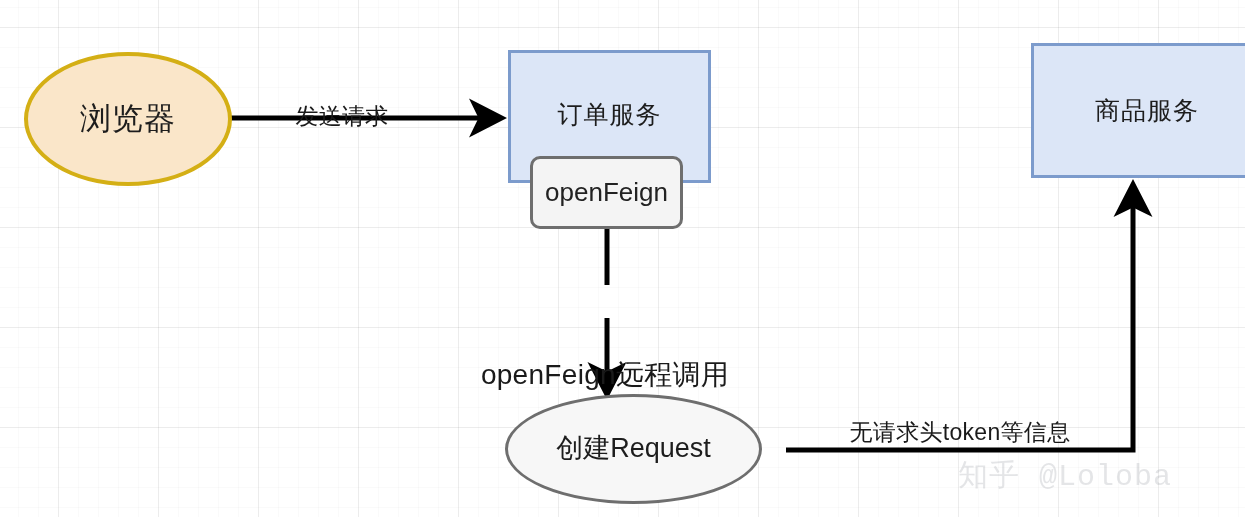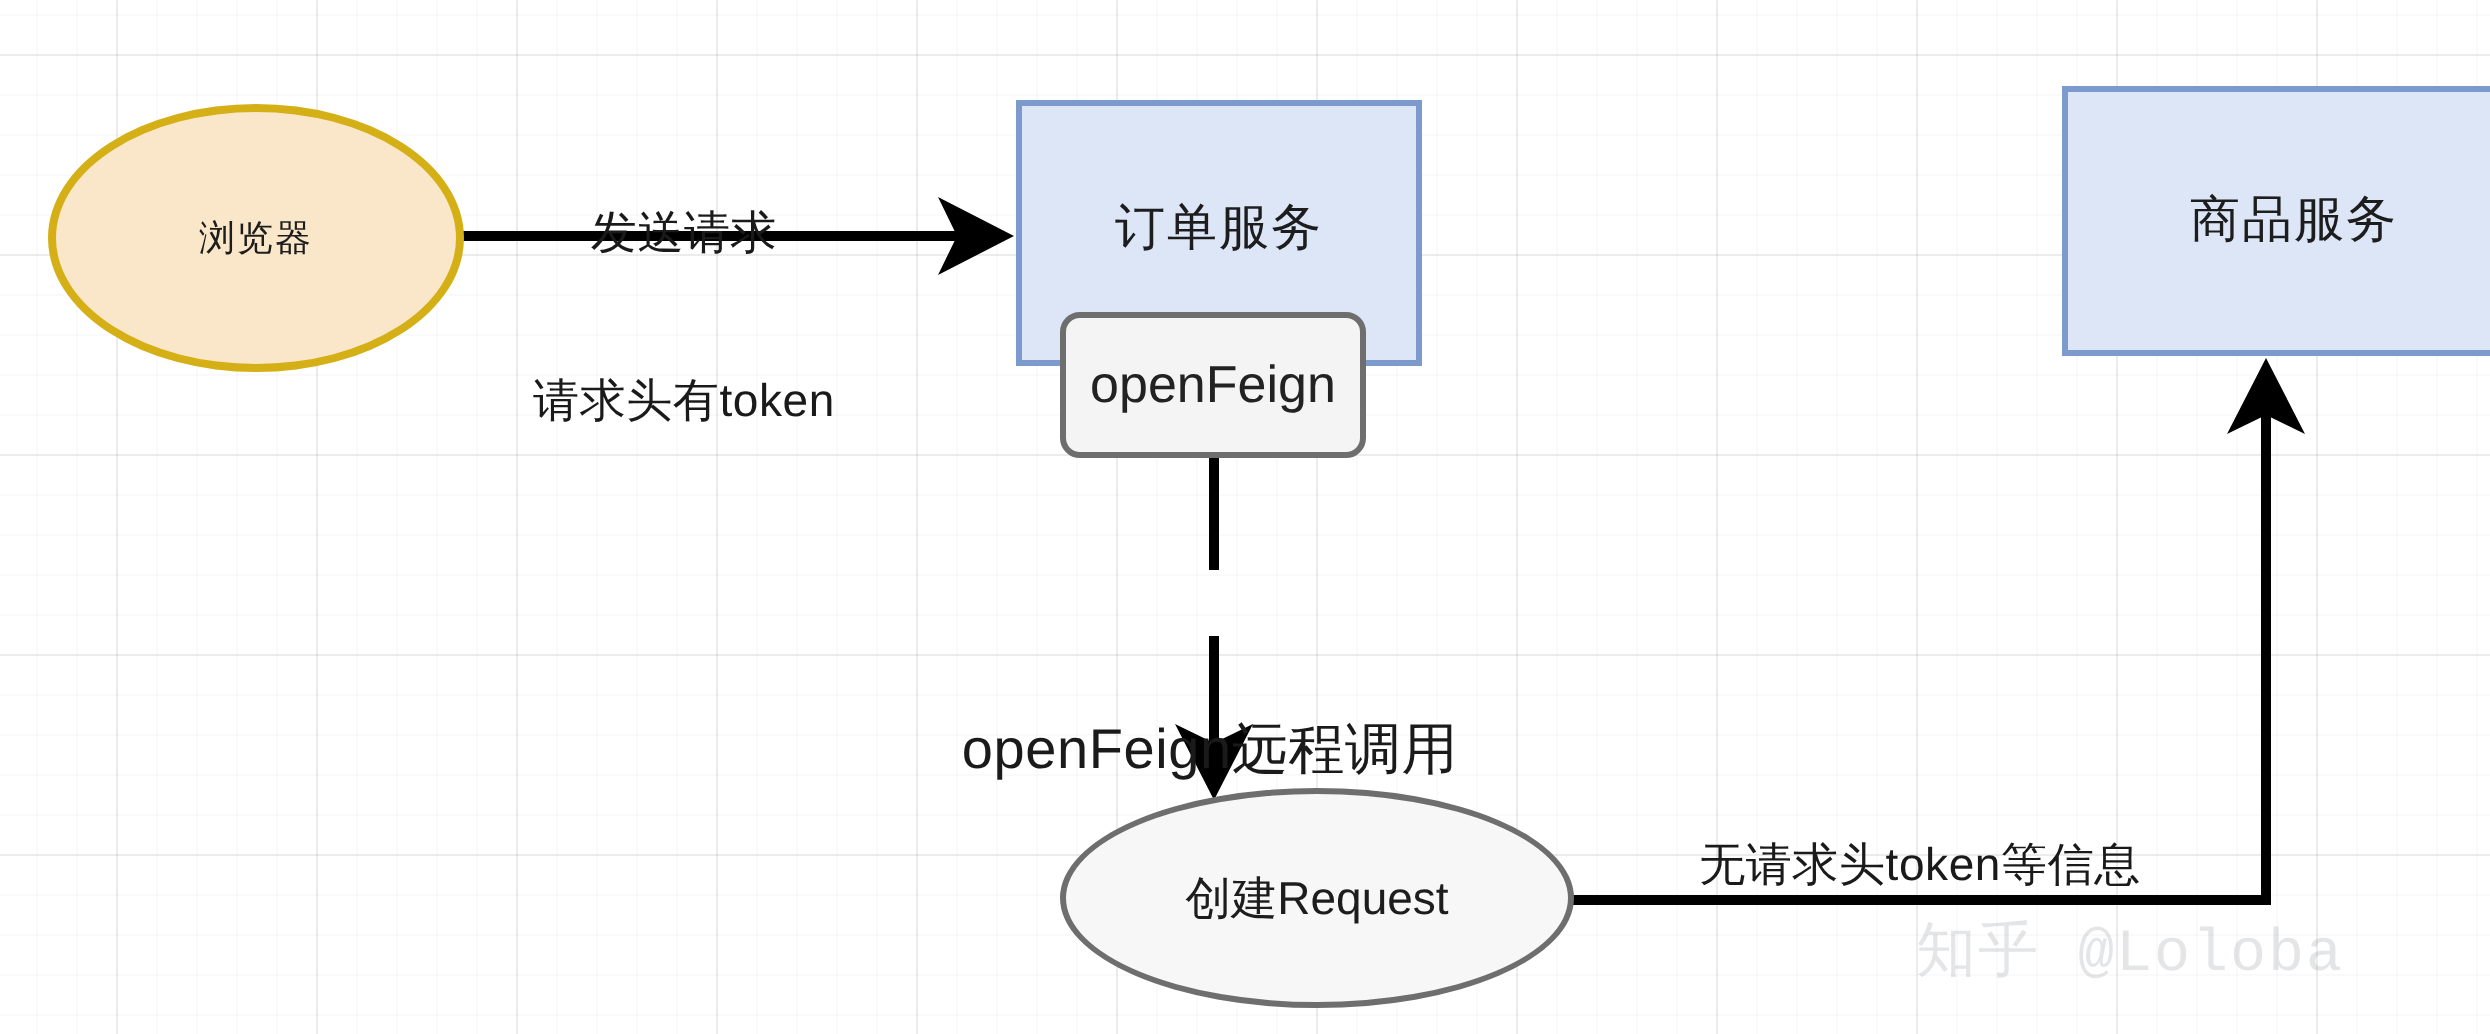--- a/index.html
+++ b/index.html
@@ -38,21 +38,21 @@
     text-align: center;
     line-height: 1.15;
   }
   
   #node-browser {
     left: 24px; top: 52px;
     width: 208px; height: 134px;
     border-radius: 50%;
     background: #FAE6C9;
     border: 4px solid #D4AF15;
-    font-size: 18px;
+    font-size: 31px;
     color: #1d1d1d;
     letter-spacing: 1px;
   }
   
   #node-order-service {
     left: 508px; top: 50px;
     width: 203px; height: 133px;
     background: #DCE6F7;
     border: 3px solid #7C9BCC;
     font-size: 25px;
@@ -76,26 +76,26 @@
     left: 530px; top: 156px;
     width: 153px; height: 73px;
     background: #F4F4F4;
     border: 3px solid #6E6E6E;
     border-radius: 10px;
     font-size: 26px;
     color: #222222;
   }
   
   #node-create-request {
-    left: 530px; top: 394px;
+    left: 505px; top: 394px;
     width: 257px; height: 110px;
     border-radius: 50%;
     background: #F7F7F7;
     border: 3px solid #6E6E6E;
-    font-size: 23px;
+    font-size: 27px;
     color: #1d1d1d;
   }
   
   .edge-label {
     position: absolute;
     color: #1a1a1a;
     text-align: center;
     line-height: 1.22;
     white-space: pre;
     letter-spacing: 0.3px;
@@ -158,21 +158,20 @@
   <div class="node" id="node-order-service">订单服务</div>
 
   <div class="node" id="node-openfeign">openFeign</div>
 
   <div class="node" id="node-product-service">商品服务</div>
 
   <div class="node" id="node-create-request">创建Request</div>
 
   <div class="edge-label" id="label-send-request">
     <div>发送请求</div>
-    <div>请求头有token</div>
   </div>
 
   <div class="edge-label" id="label-openfeign-call">
     <div>openFeign远程调用</div>
   </div>
 
   <div class="edge-label" id="label-send-to-product">
     <div>无请求头token等信息</div>
   </div>
 

